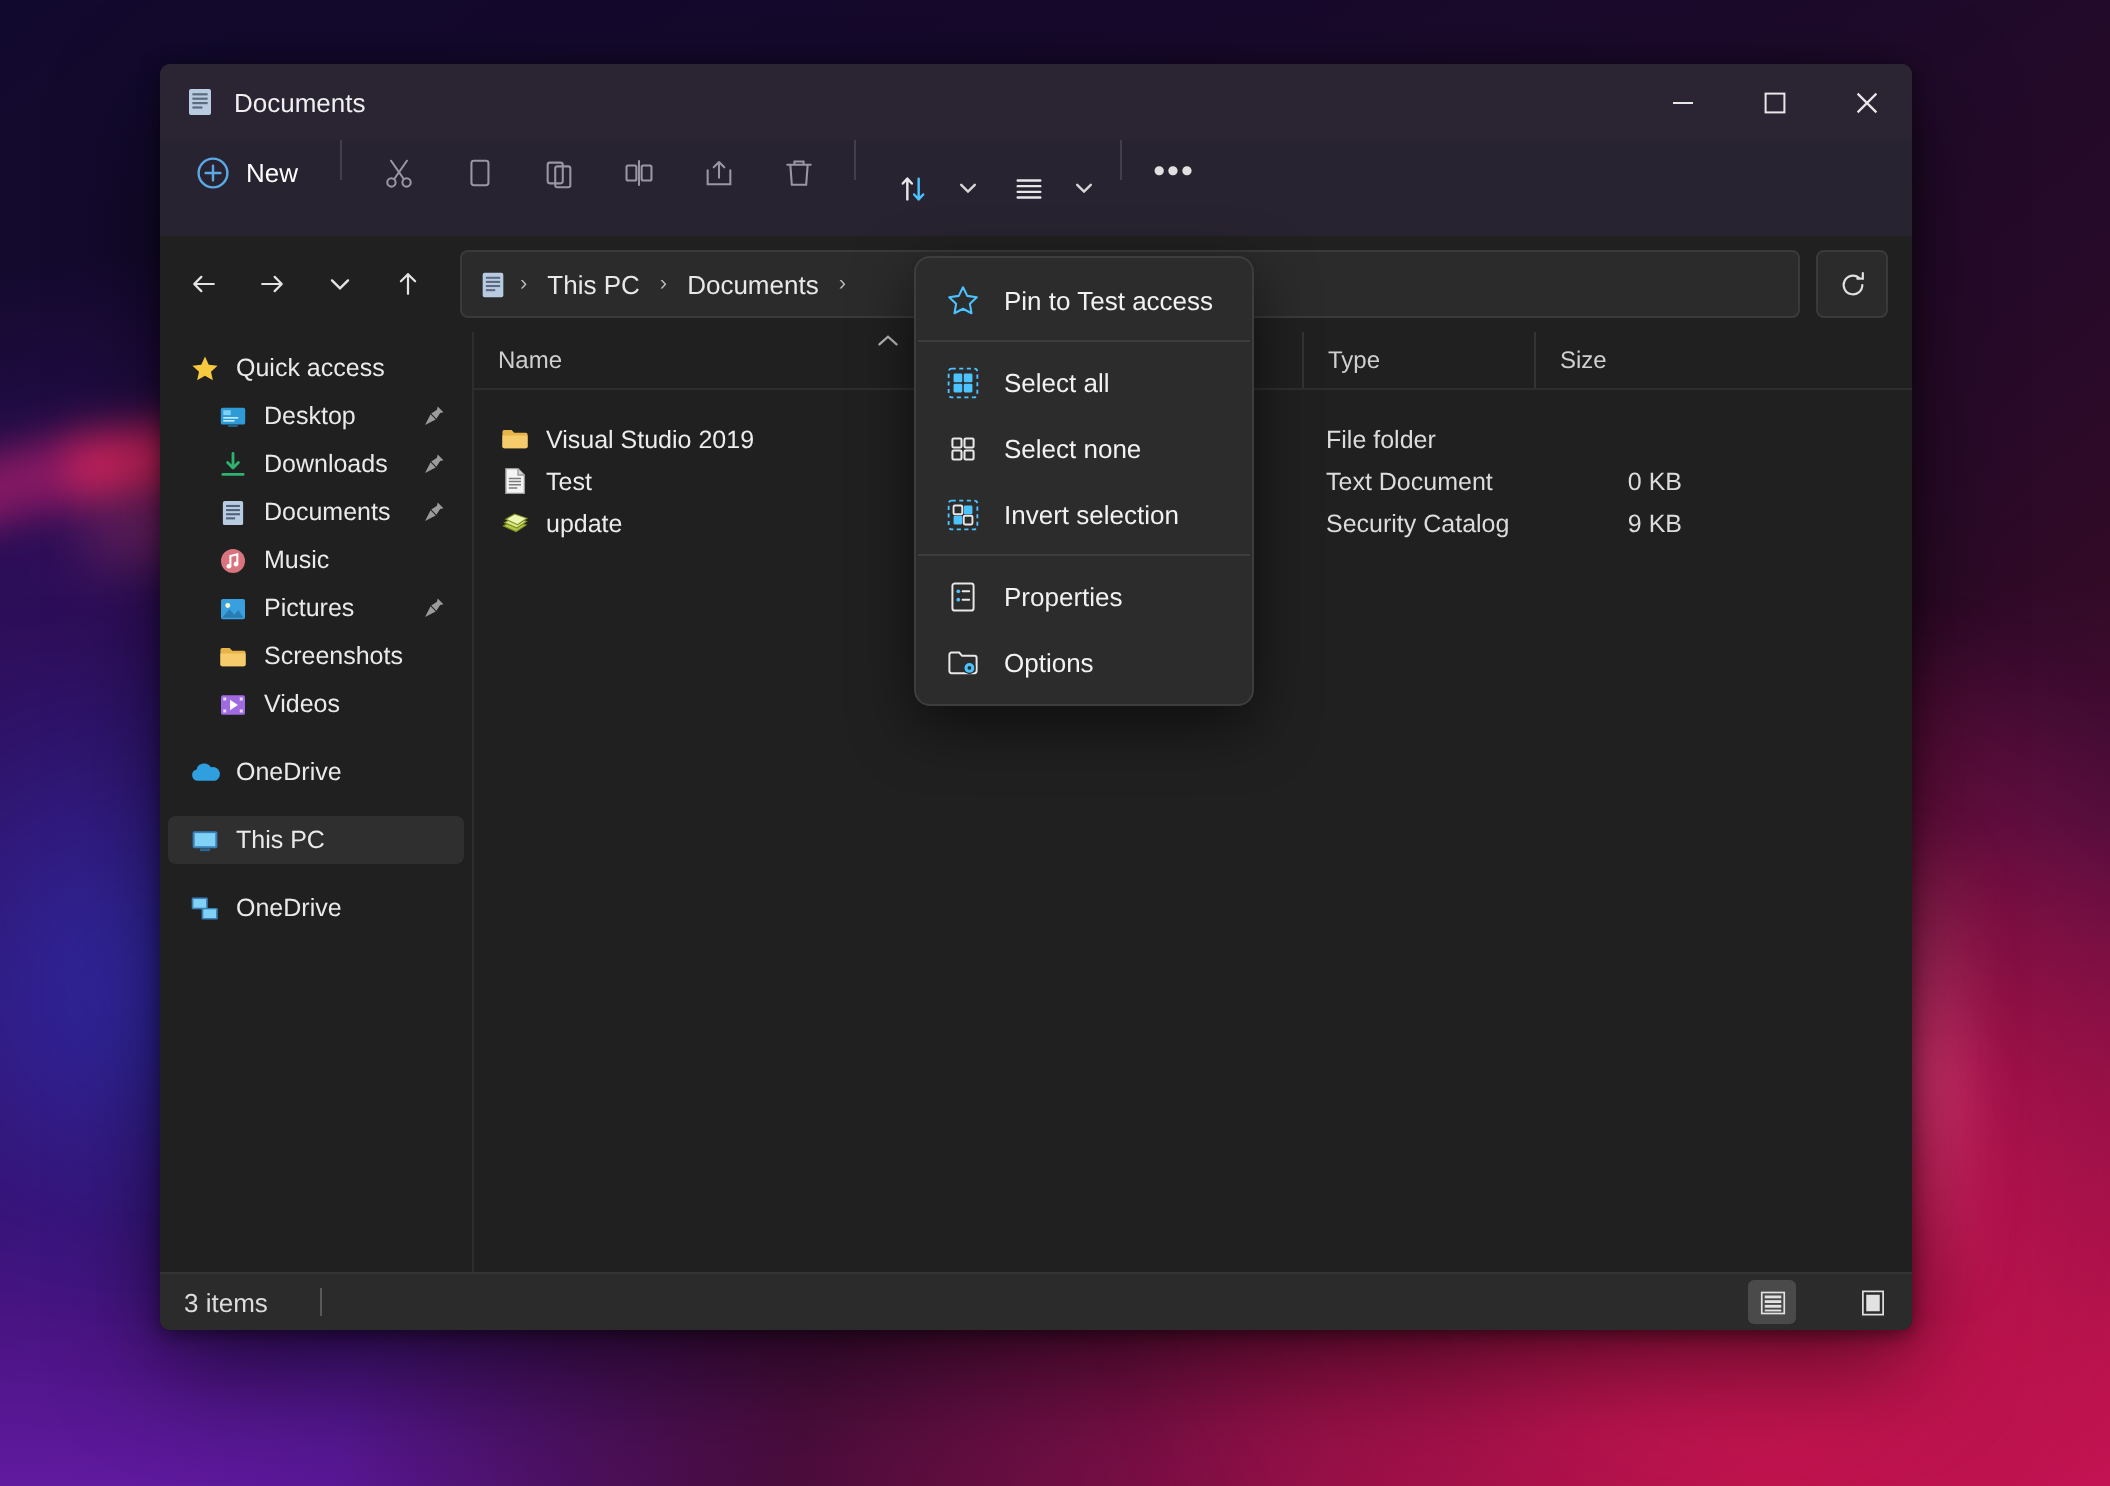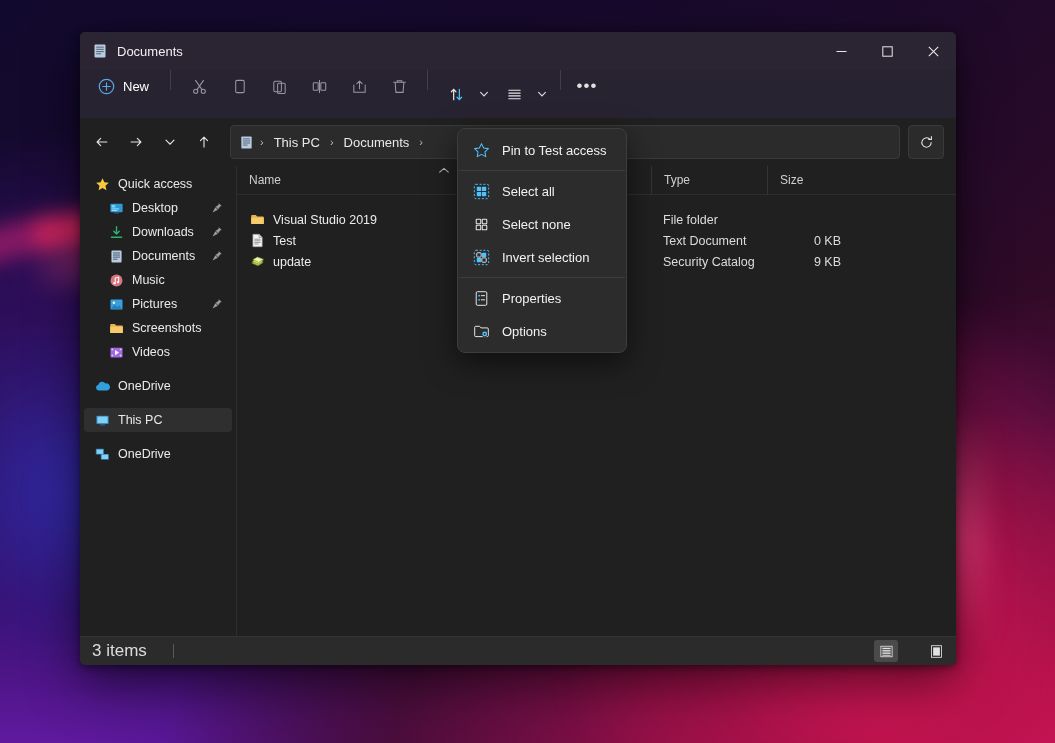--- a/index.html
+++ b/index.html
@@ -299,21 +299,21 @@
   
   #statusbar {
     height: 28px;
     flex: none;
     background: #2b2b2b;
     border-top: 1px solid #343434;
     display: flex;
     align-items: center;
     padding: 0 8px 0 12px;
     color: #dcdcdc;
-    font-size: 17px;
+    font-size: 13px;
     gap: 26px;
   }
   #statusbar .sb-sep { width: 1px; height: 14px; background: #595959; }
   .sb-spacer { flex: 1; }
   .view-btn {
     width: 24px; height: 22px;
     display: flex; align-items: center; justify-content: center;
     border-radius: 3px;
     color: #e2e2e2;
   }

